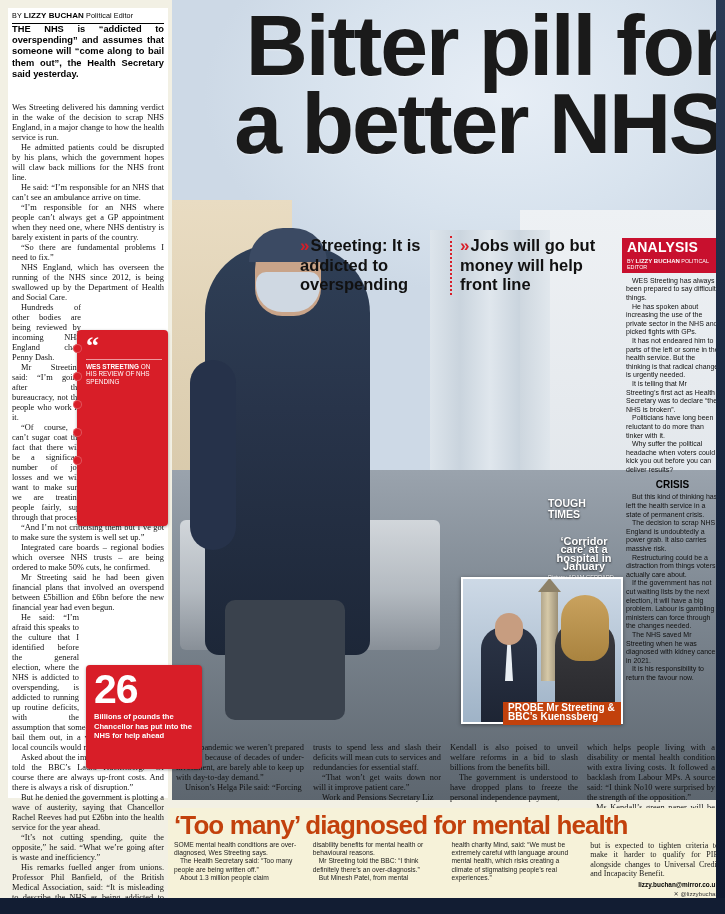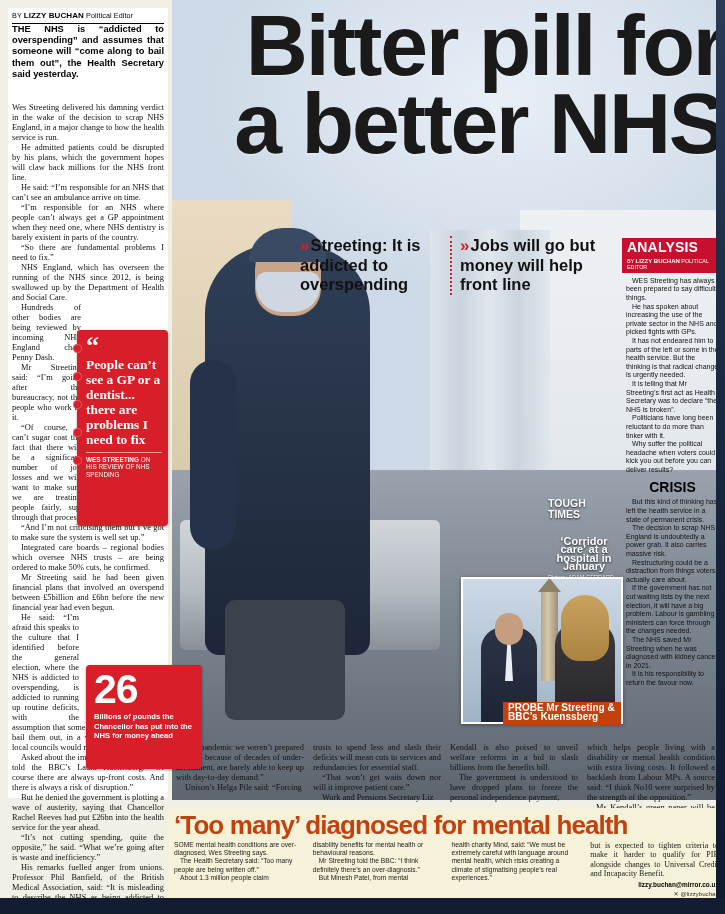--- a/index.html
+++ b/index.html
@@ -190,21 +190,21 @@
   .an-body{
     padding:4px 3px 0 4px;
   }
   .an-p{
     font-family:"Liberation Sans", sans-serif;
     font-size:7px; line-height:8.6px; color:#111;
     text-indent:6px; margin:0;
   }
   .an-sub{
     font-family:"Liberation Sans", sans-serif; font-weight:bold;
-    font-size:14px; text-align:center; margin:5px 0 3px 0; color:#000;
+    font-size:10px; text-align:center; margin:5px 0 3px 0; color:#000;
   }
 
   
   .cap-tough{
     position:absolute; left:548px; top:498px; width:72px; z-index:8;
     color:#fff; text-shadow:0 1px 2px rgba(0,0,0,.8);
   }
   .cap-tough .kicker{
     font-family:"Liberation Sans", sans-serif; font-weight:bold;
     font-size:10.5px; line-height:10.5px;
@@ -374,29 +374,28 @@
 
 <div class="pullquote">
   <div class="pq-holes">
     <i></i>
       <i></i>
       <i></i>
       <i></i>
       <i></i>
   </div>
   <div class="pq-mark">“</div>
-  <div class="pq-text">People can’t see a GP or a dentist... there are problems I need to fix</div>
   <div class="pq-attrib">
     <span>WES STREETING</span><span class="lighter"> ON HIS REVIEW OF NHS SPENDING</span>
   </div>
 </div>
 
 <div class="numbox">
   <div class="big">26</div>
-  <div class="sub">Billions of pounds the Chancellor has put into the NHS for money ahead</div>
+  <div class="sub">Billions of pounds the Chancellor has put into the NHS for help ahead</div>
 </div>
 
 <div class="analysis">
   <div class="an-head">
     <div class="t">ANALYSIS</div>
   </div>
   <div class="an-byline">
     <span>BY </span><b>LIZZY BUCHAN</b><span> POLITICAL EDITOR</span>
   </div>
   <div class="an-body">

